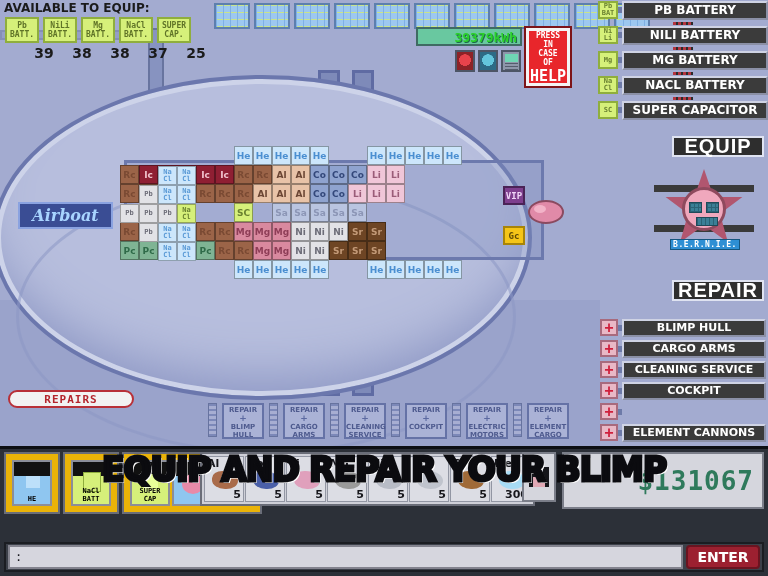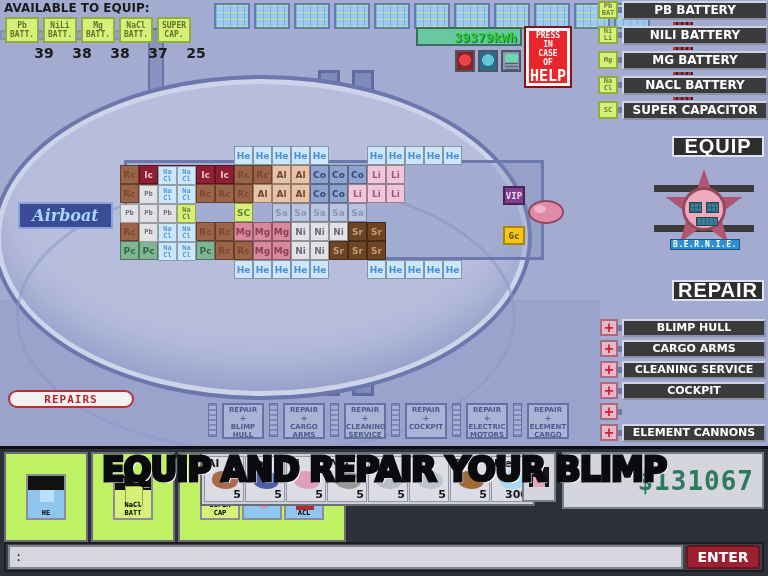--- a/index.html
+++ b/index.html
@@ -155,22 +155,22 @@
   .repcard .pl { font-size:9px; line-height:9px; color:#5b68a0; }
   .ladder { width:9px; height:34px;
       background:repeating-linear-gradient(to bottom,#7c88b8 0 2px,#a7aed2 2px 5px);
       border:1px solid #67739f; }
 
   
   .bottom { position:absolute; left:0; top:446px; width:768px; height:130px;
       background:#2c3038; border-top:3px solid #0d0f13; }
   .slotbar { position:absolute; left:4px; top:452px; display:flex; gap:3px;
       align-items:flex-start; }
-  .slotgroup { display:flex; gap:2px; background:#bef264; border:2px solid #6a6d78;
-      padding:20px;justify-content:center; }
+  .slotgroup { display:flex; gap:2px; background:#eab308; border:2px solid #6a6d78;
+      padding:6px;justify-content:center; }
   .slot { width:40px; height:46px; background:#d9dae1; border:2px solid #8b8e99;
       position:relative; }
   .slot.blue  { background:#8fc6f0; }
   .slot.green { background:#d6f07a; }
   .slot-top { height:14px; background:#111; }
   .slot-lbl { position:absolute; bottom:1px; left:0; right:0; text-align:center;
       font-size:7px; font-weight:bold; line-height:8px; }
 
   .elembar { position:absolute; left:200px; top:452px; display:flex;
       background:#cfd0d8; border:2px solid #6a6d78; padding:2px; gap:1px; }

